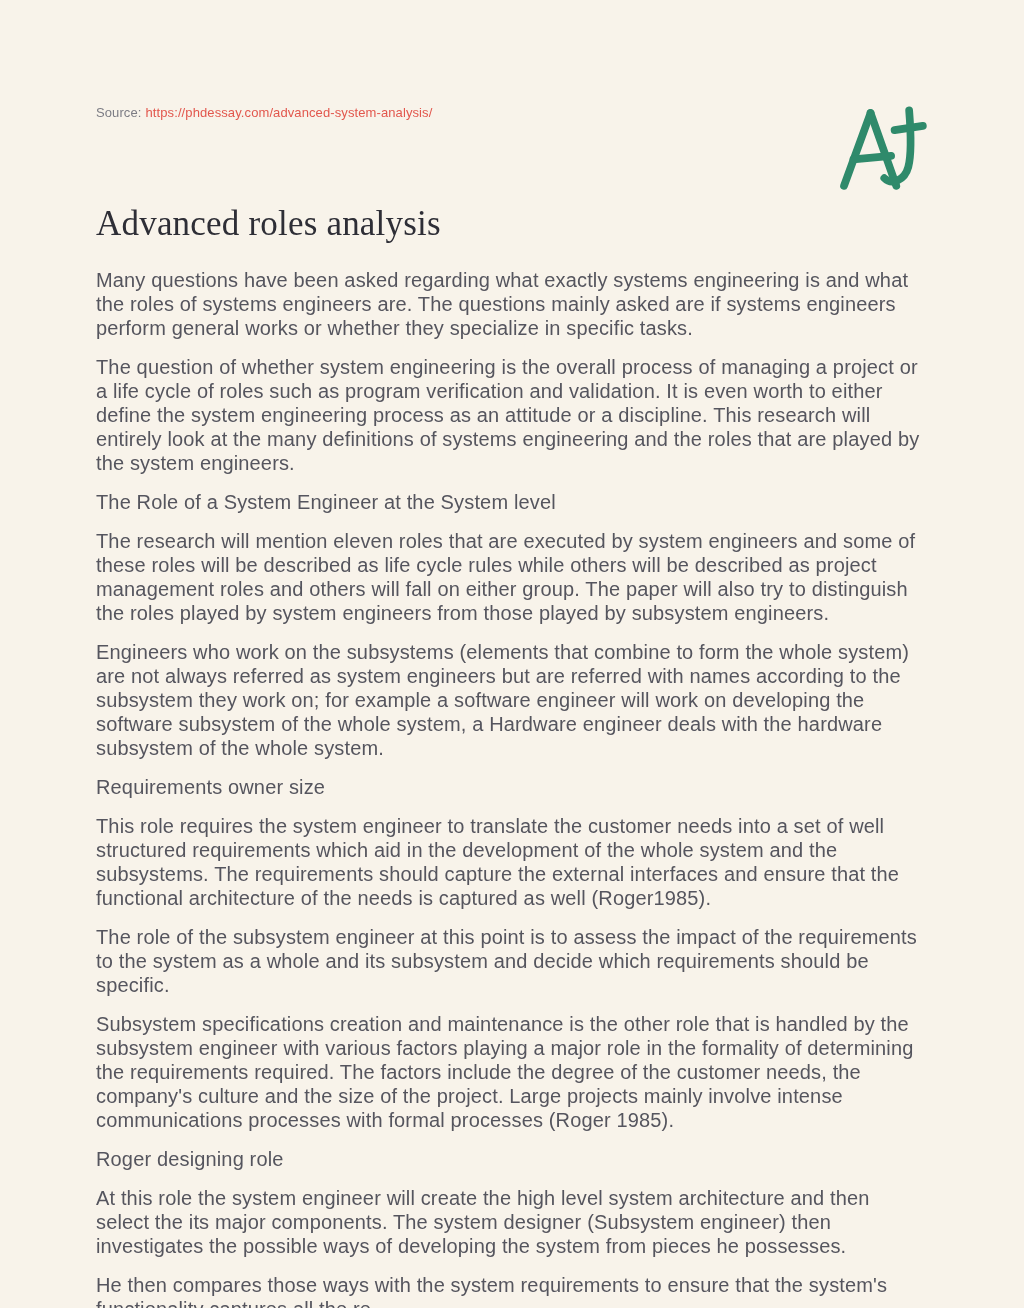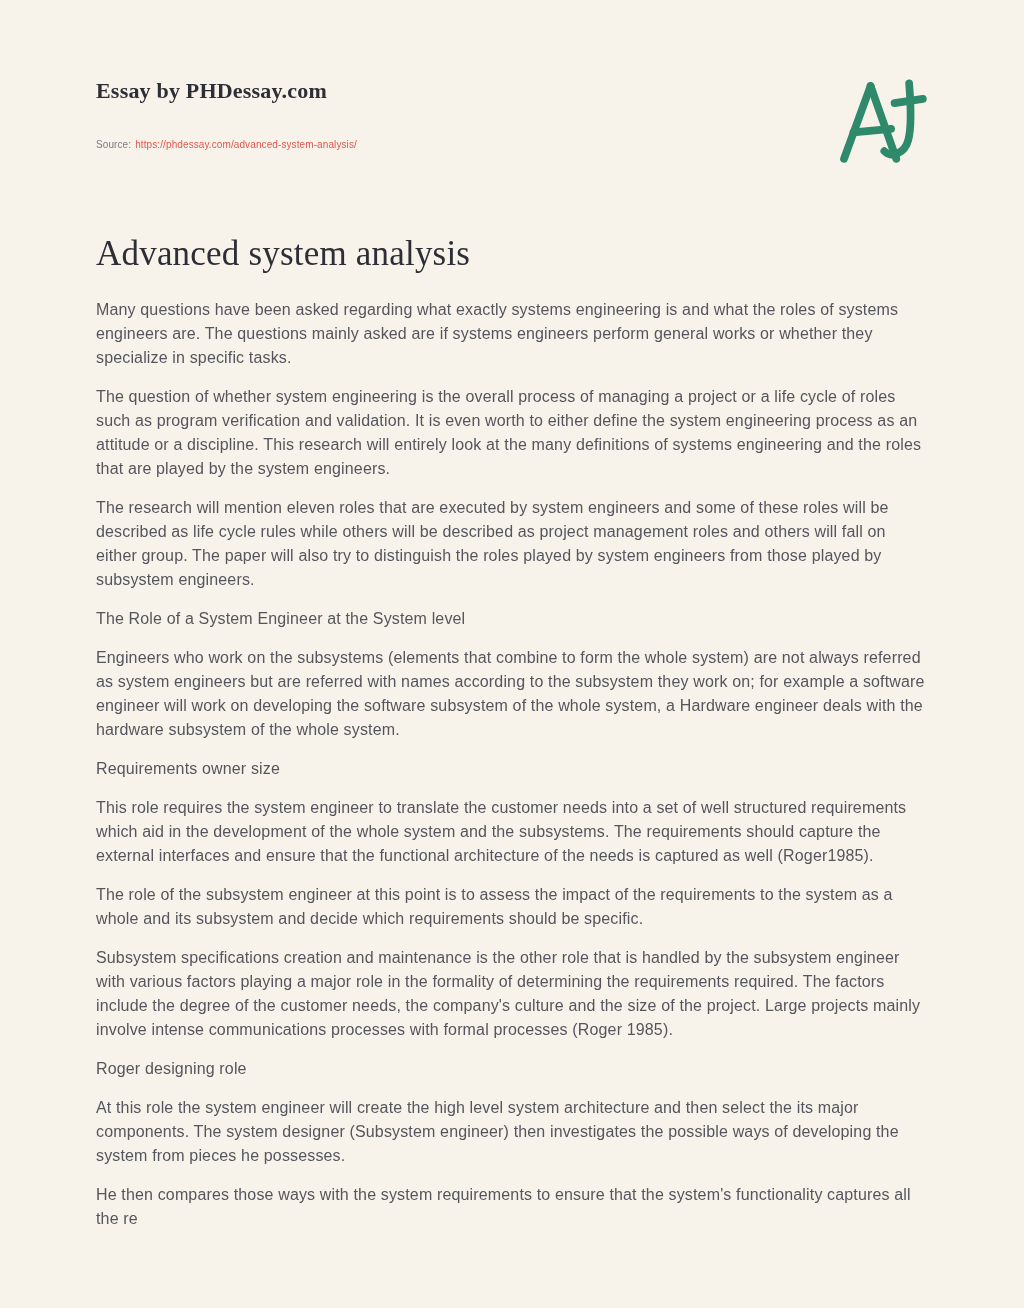--- a/index.html
+++ b/index.html
@@ -18,22 +18,22 @@
   }
   .page-header { position: relative; }
   .byline {
     font-family: "Liberation Serif", "DejaVu Serif", serif;
     font-size: 22px;
     font-weight: 700;
     color: var(--heading, #2e2e36);
     letter-spacing: 0.2px;
   }
   .source-line {
-    margin-top: 35px;
-    font-size: 10px;
+    margin-top: 27px;
+    font-size: 13px;
     letter-spacing: 0.1px;
   }
   .source-label {
     color: var(--source-label, #7c7c84);
     margin-right: 4px;
   }
   .source-url {
     color: var(--link-red, #e2574d);
     text-decoration: none;
     cursor: pointer;
@@ -51,57 +51,56 @@
     font-family: "Liberation Serif", "DejaVu Serif", serif;
     font-size: 35px;
     font-weight: 500;
     color: var(--heading, #2e2e36);
     letter-spacing: 0.2px;
     line-height: 44px;
     margin-bottom: 22px;
   }
   .essay-body { width: 832px; }
   .body-paragraph {
-    font-size: 16px;
+    font-size: 20px;
     line-height: 24px;
     letter-spacing: 0.15px;
     color: var(--body-text, #55555e);
     margin-bottom: 15px;
   }
 </style>
 </head>
 <body>
 
 <div class="page">
 
   <header class="page-header">
-    <h2 class="byline">Essay by PHDessay.com</h2>
     <p class="source-line">
       <span class="source-label">Source:</span><a class="source-url">https://phdessay.com/advanced-system-analysis/</a>
     </p>
     <div class="logo">
       <svg viewBox="0 0 112 100" fill="none" xmlns="http://www.w3.org/2000/svg">
         <g stroke="#2f8a6b" stroke-width="9" stroke-linecap="round" stroke-linejoin="round" fill="none">
           <path d="M14 93 L45 8"></path>
           <path d="M45 8 L75 93"></path>
           <path d="M25 62 L69 58"></path>
           <path d="M73 28 L106 23"></path>
           <path d="M90 5 C 92 30 93 56 89 71 C 85 86 70 93 61 84"></path>
         </g>
       </svg>
     </div>
   </header>
 
   <main>
-    <h1 class="title">Advanced system analysis</h1>
+    <h1 class="title">Advanced roles analysis</h1>
     <div class="essay-body">
         <p class="body-paragraph">Many questions have been asked regarding what exactly systems engineering is and what the roles of systems engineers are. The questions mainly asked are if systems engineers perform general works or whether they specialize in specific tasks.</p>
         <p class="body-paragraph">The question of whether system engineering is the overall process of managing a project or a life cycle of roles such as program verification and validation. It is even worth to either define the system engineering process as an attitude or a discipline. This research will entirely look at the many definitions of systems engineering and the roles that are played by the system engineers.</p>
+        <p class="body-paragraph">The Role of a System Engineer at the System level</p>
         <p class="body-paragraph">The research will mention eleven roles that are executed by system engineers and some of these roles will be described as life cycle rules while others will be described as project management roles and others will fall on either group. The paper will also try to distinguish the roles played by system engineers from those played by subsystem engineers.</p>
-        <p class="body-paragraph">The Role of a System Engineer at the System level</p>
         <p class="body-paragraph">Engineers who work on the subsystems (elements that combine to form the whole system) are not always referred as system engineers but are referred with names according to the subsystem they work on; for example a software engineer will work on developing the software subsystem of the whole system, a Hardware engineer deals with the hardware subsystem of the whole system.</p>
         <p class="body-paragraph">Requirements owner size</p>
         <p class="body-paragraph">This role requires the system engineer to translate the customer needs into a set of well structured requirements which aid in the development of the whole system and the subsystems. The requirements should capture the external interfaces and ensure that the functional architecture of the needs is captured as well (Roger1985).</p>
         <p class="body-paragraph">The role of the subsystem engineer at this point is to assess the impact of the requirements to the system as a whole and its subsystem and decide which requirements should be specific.</p>
         <p class="body-paragraph">Subsystem specifications creation and maintenance is the other role that is handled by the subsystem engineer with various factors playing a major role in the formality of determining the requirements required. The factors include the degree of the customer needs, the company's culture and the size of the project. Large projects mainly involve intense communications processes with formal processes (Roger 1985).</p>
         <p class="body-paragraph">Roger designing role</p>
         <p class="body-paragraph">At this role the system engineer will create the high level system architecture and then select the its major components. The system designer (Subsystem engineer) then investigates the possible ways of developing the system from pieces he possesses.</p>
         <p class="body-paragraph">He then compares those ways with the system requirements to ensure that the system's functionality captures all the re</p>
       </div>
   </main>

